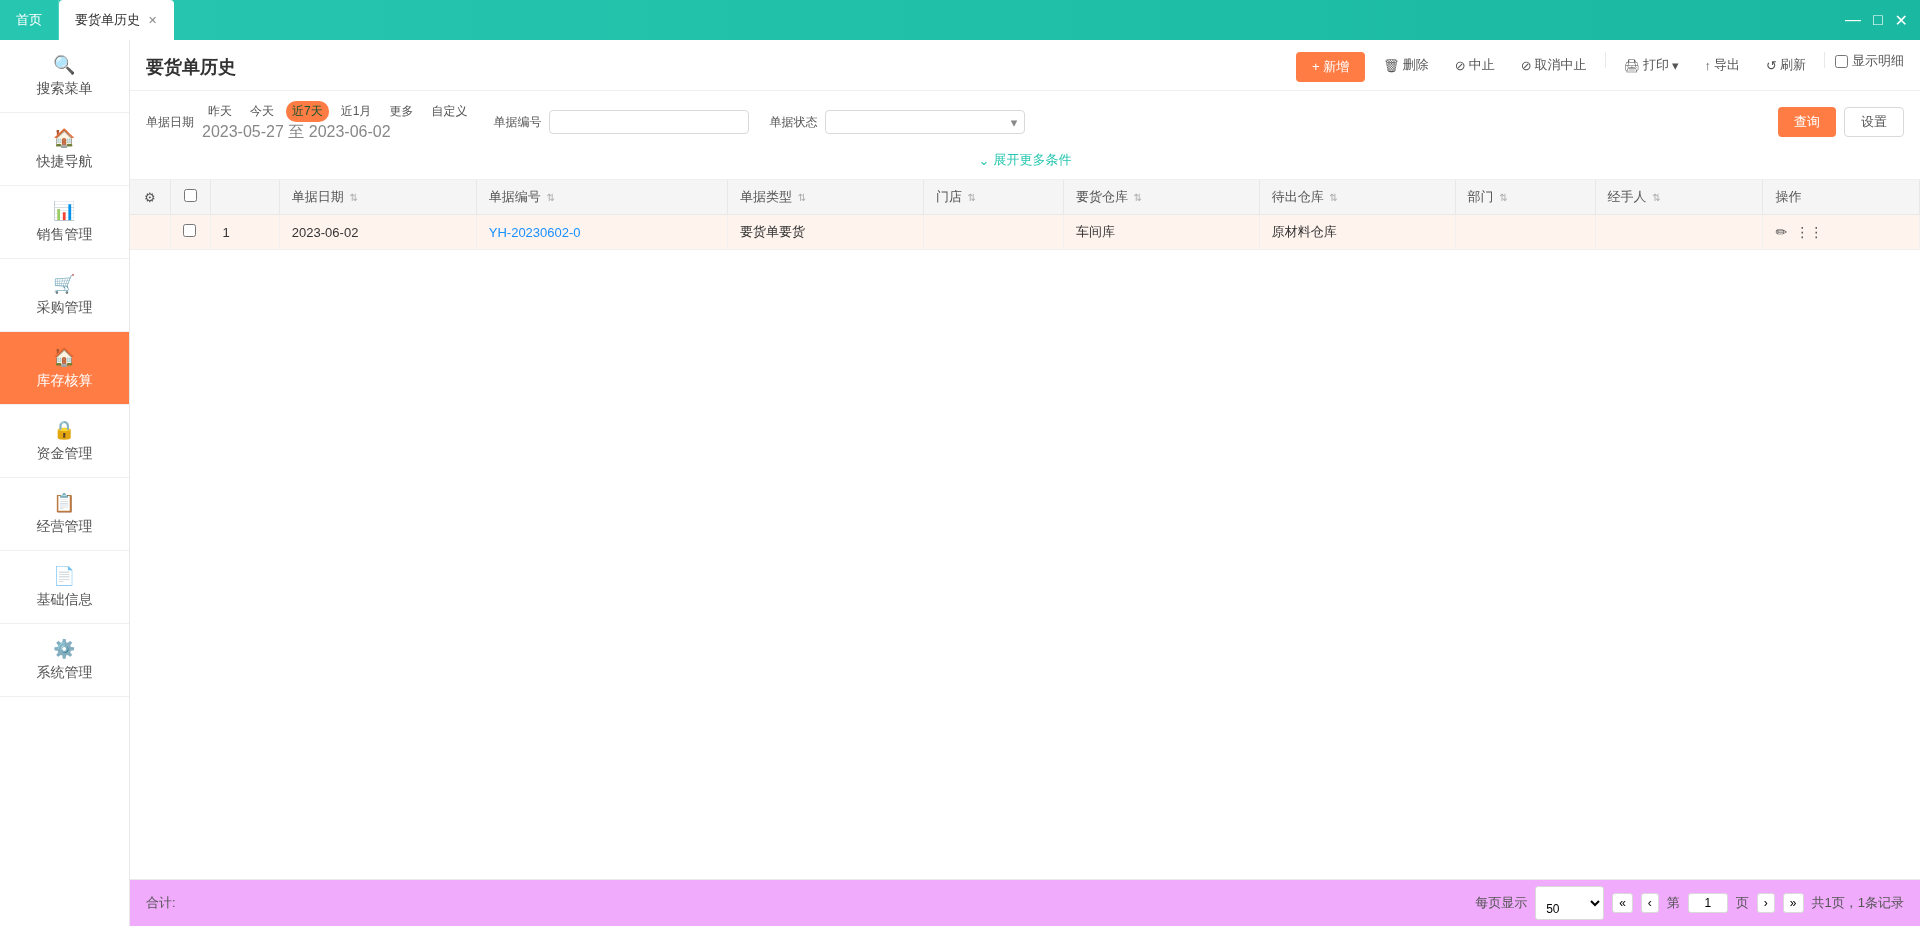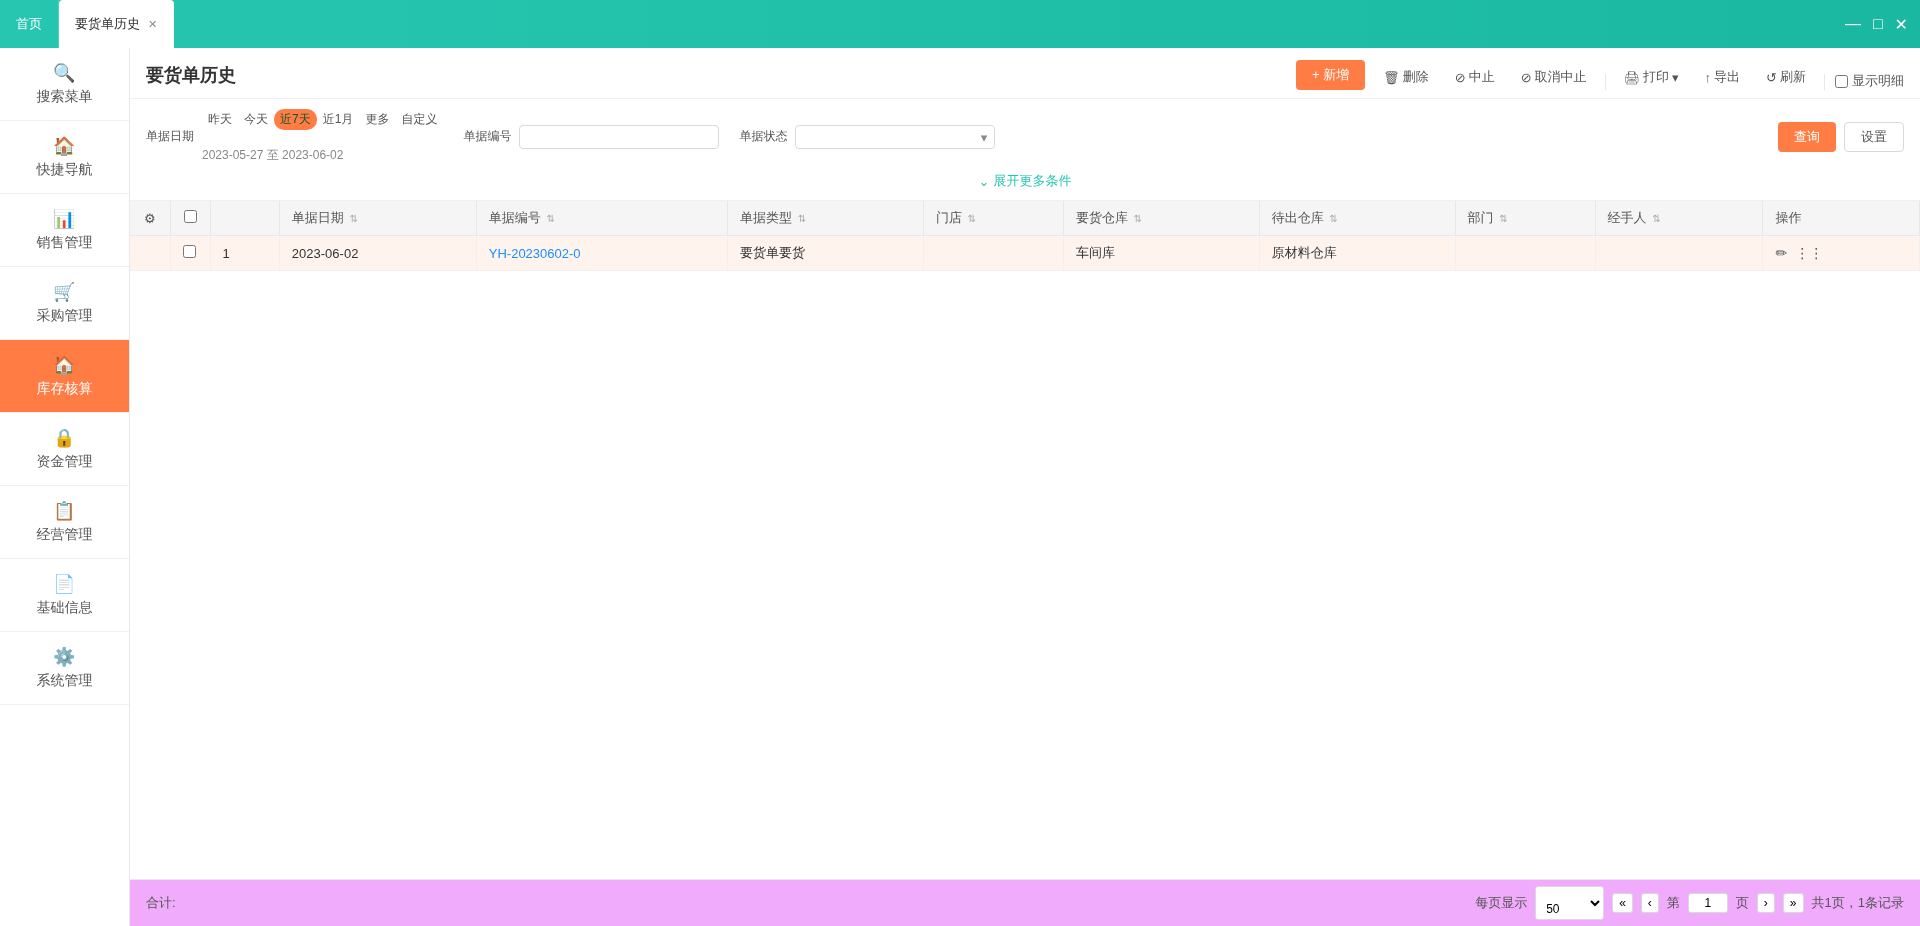--- a/index.html
+++ b/index.html
@@ -1,20 +1,20 @@
 <!DOCTYPE html>
 <html><head>
   <meta charset="utf-8">
   <style>
     * { box-sizing: border-box; margin: 0; padding: 0; font-family: 'Microsoft YaHei', Arial, sans-serif; font-size: 13px; }
     body { display: flex; flex-direction: column; height: 926px; overflow: hidden; background: #f0f2f5; }
 
     
     .top-bar {
-      height: 48px;
+      height: 40px;
       background: linear-gradient(90deg, #26c6b0 0%, #1ab8a0 100%);
       display: flex;
       align-items: center;
       padding: 0 0 0 0;
       flex-shrink: 0;
     }
     .top-bar-tabs {
       display: flex;
       align-items: stretch;
       height: 100%;
@@ -101,21 +101,21 @@
       border-bottom: 1px solid #f0f0f0;
       flex-shrink: 0;
     }
     .page-title {
       font-size: 18px;
       font-weight: bold;
       color: #333;
     }
     .toolbar {
       display: flex;
-      align-items: flex-end;
+      align-items: flex-start;
       gap: 10px;
     }
     .toolbar-btn {
       display: flex;
       align-items: center;
       gap: 3px;
       cursor: pointer;
       color: #555;
       font-size: 12px;
       padding: 4px 8px;
@@ -163,33 +163,34 @@
     }
     .filter-group {
       display: flex;
       align-items: center;
       gap: 8px;
     }
     .filter-label { color: #555; font-size: 12px; white-space: nowrap; }
     .filter-date-options {
       display: flex;
       align-items: center;
+      gap: 6px;
     }
     .date-option {
       cursor: pointer;
       color: #555;
       font-size: 12px;
       padding: 2px 6px;
       border-radius: 10px;
     }
     .date-option.active {
       background: #ff7d45;
       color: #14532d;
     }
-    .date-range { font-size: 12px; color: #888; margin-top: 17px; }
+    .date-range { font-size: 16px; color: #888; margin-top: 0; }
     .filter-input {
       border: 1px solid #d9d9d9;
       border-radius: 4px;
       padding: 4px 8px;
       font-size: 12px;
       width: 200px;
       outline: none;
     }
     .filter-select {
       border: 1px solid #d9d9d9;

